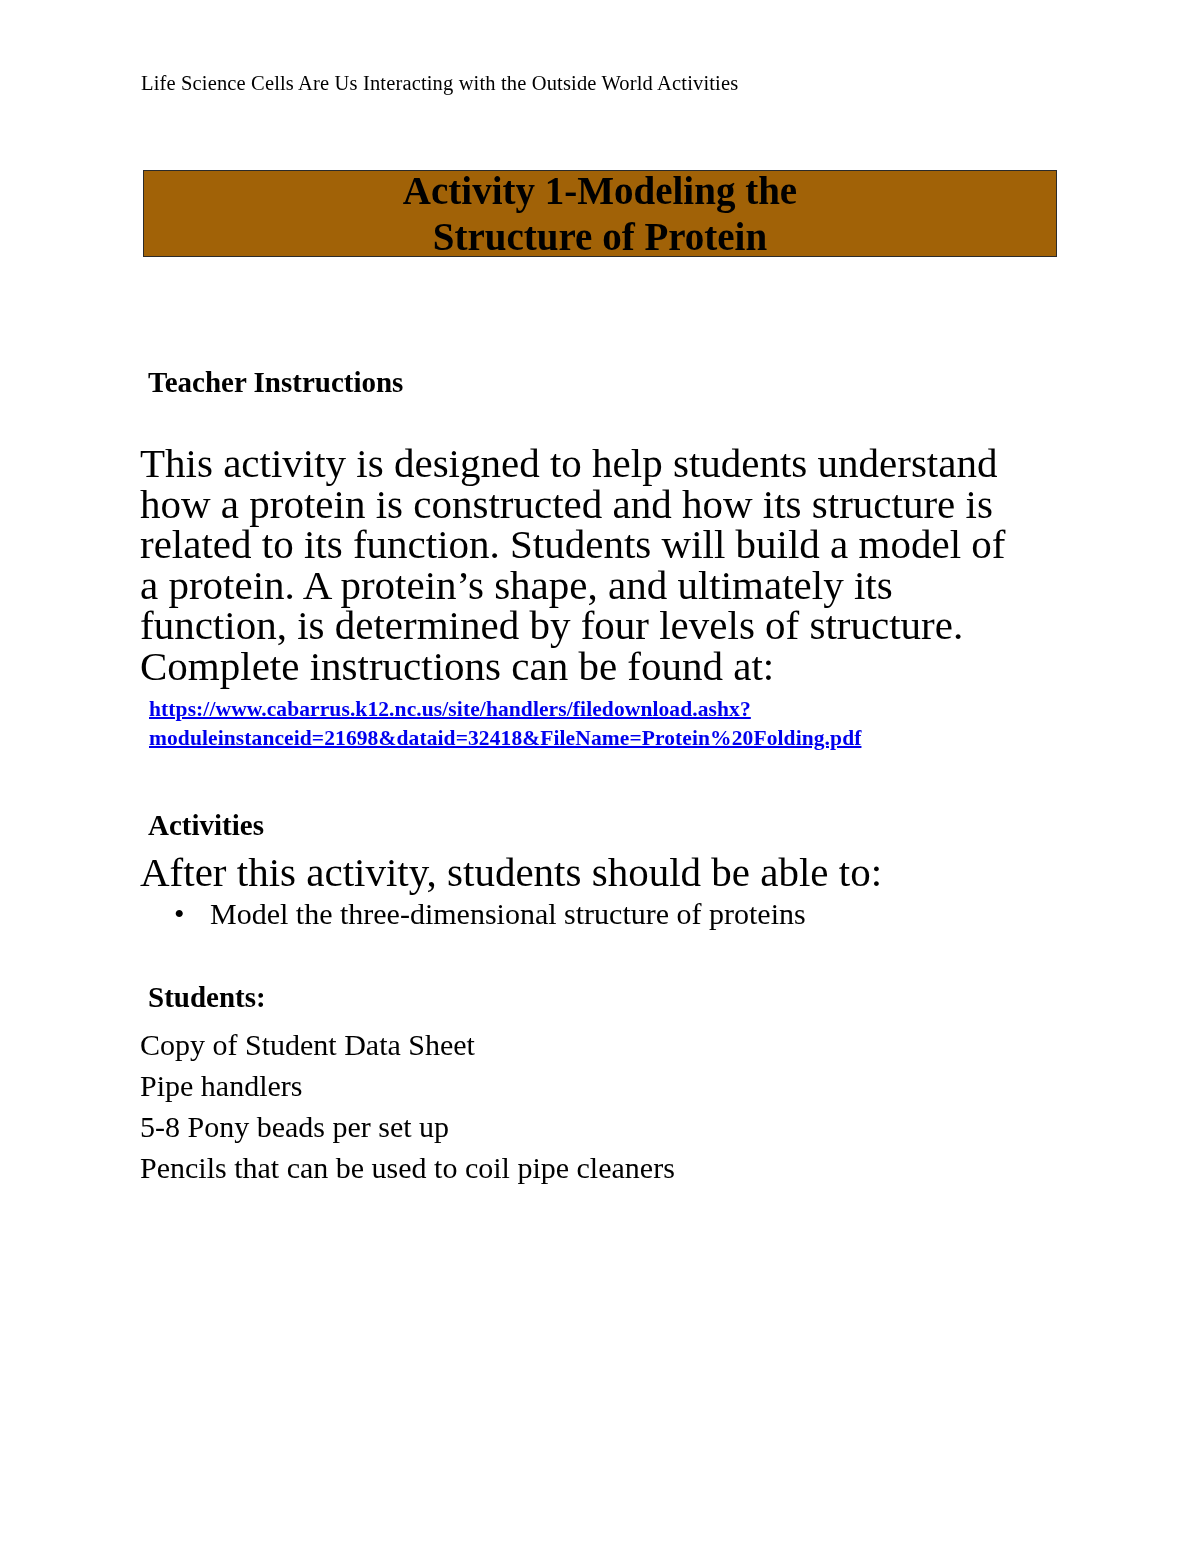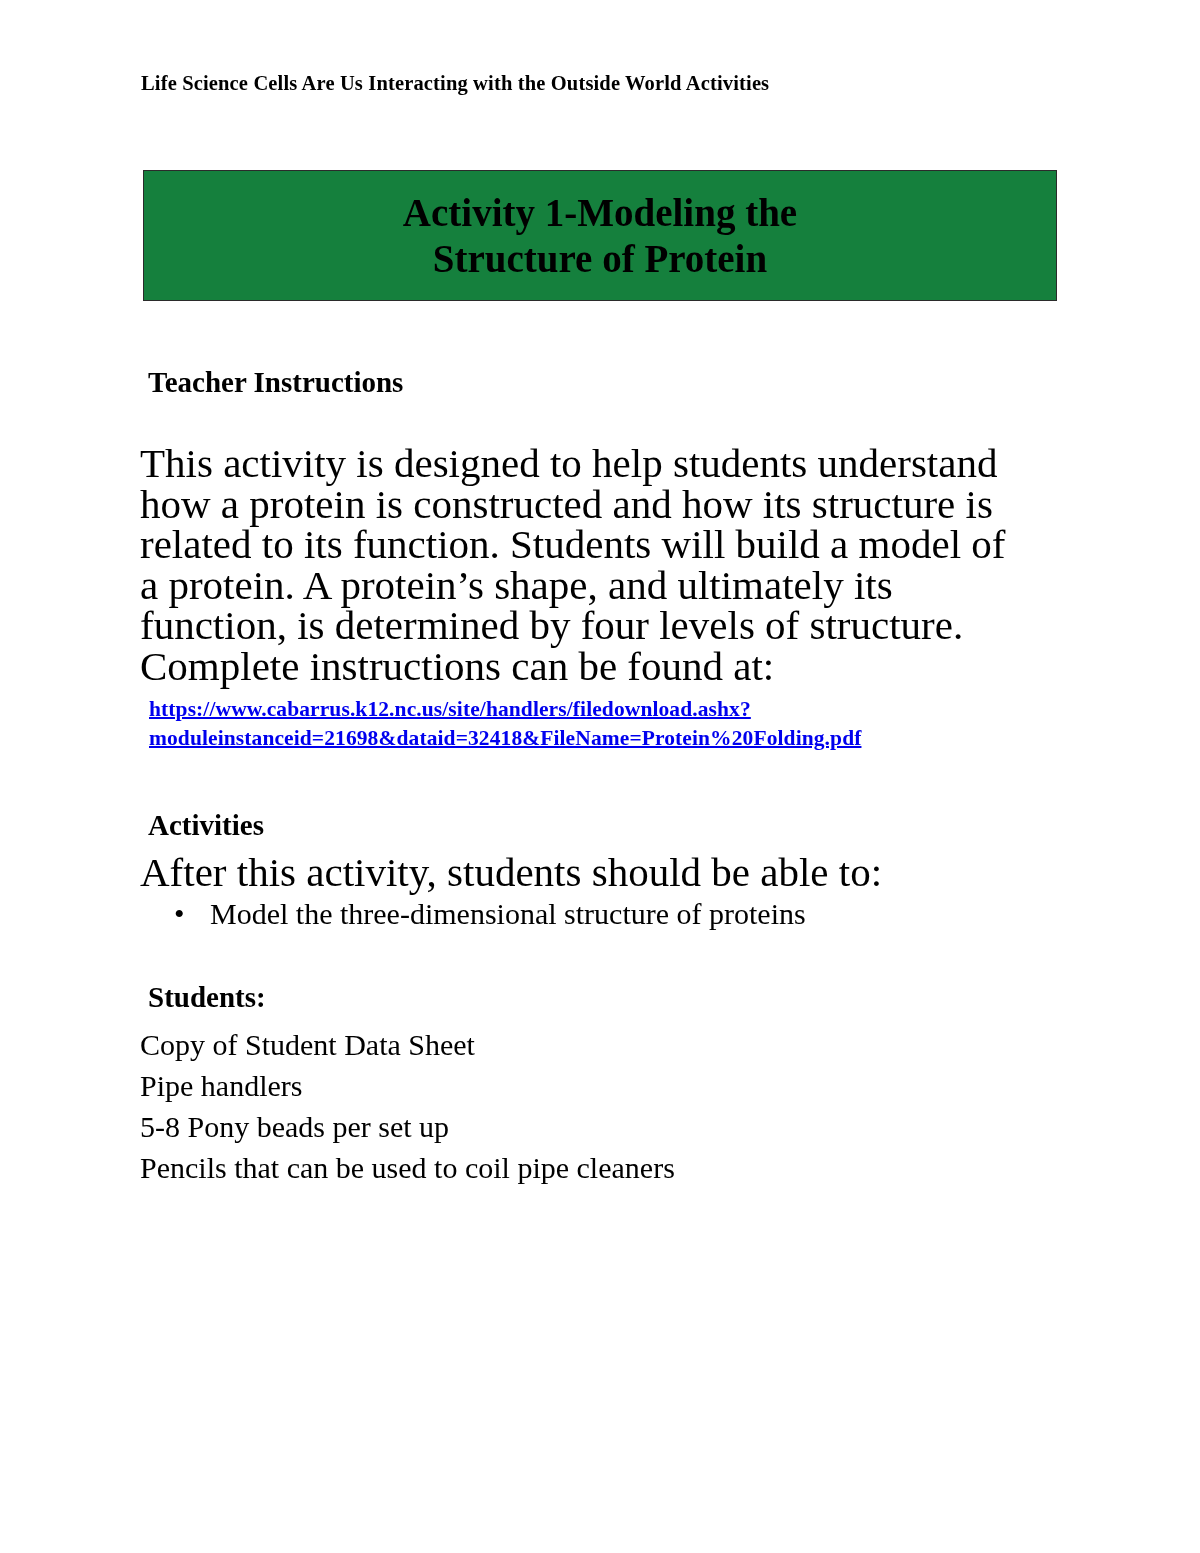--- a/index.html
+++ b/index.html
@@ -27,36 +27,36 @@
     background: #ffffff;
   }
 
   
   .doc-header {
     position: absolute;
     left: 141px;
     top: 70px;
     width: 920px;
     font-size: 20.5px;
-    font-weight: bold;
+    font-weight: normal;
     letter-spacing: 0.15px;
     line-height: 26px;
     white-space: nowrap;
   }
 
   
   .title-box {
     position: absolute;
     left: 143px;
     top: 170px;
     width: 914px;
-    height: 131px;
+    height: 87px;
     border: 1.4px solid #2b2b2b;
     box-sizing: border-box;
-    background: #15803d;
+    background: #a16207;
     display: flex;
     flex-direction: column;
     align-items: center;
     justify-content: center;
   }
   .title-line {
     font-size: 39px;
     font-weight: bold;
     line-height: 46px;
     text-align: center;

